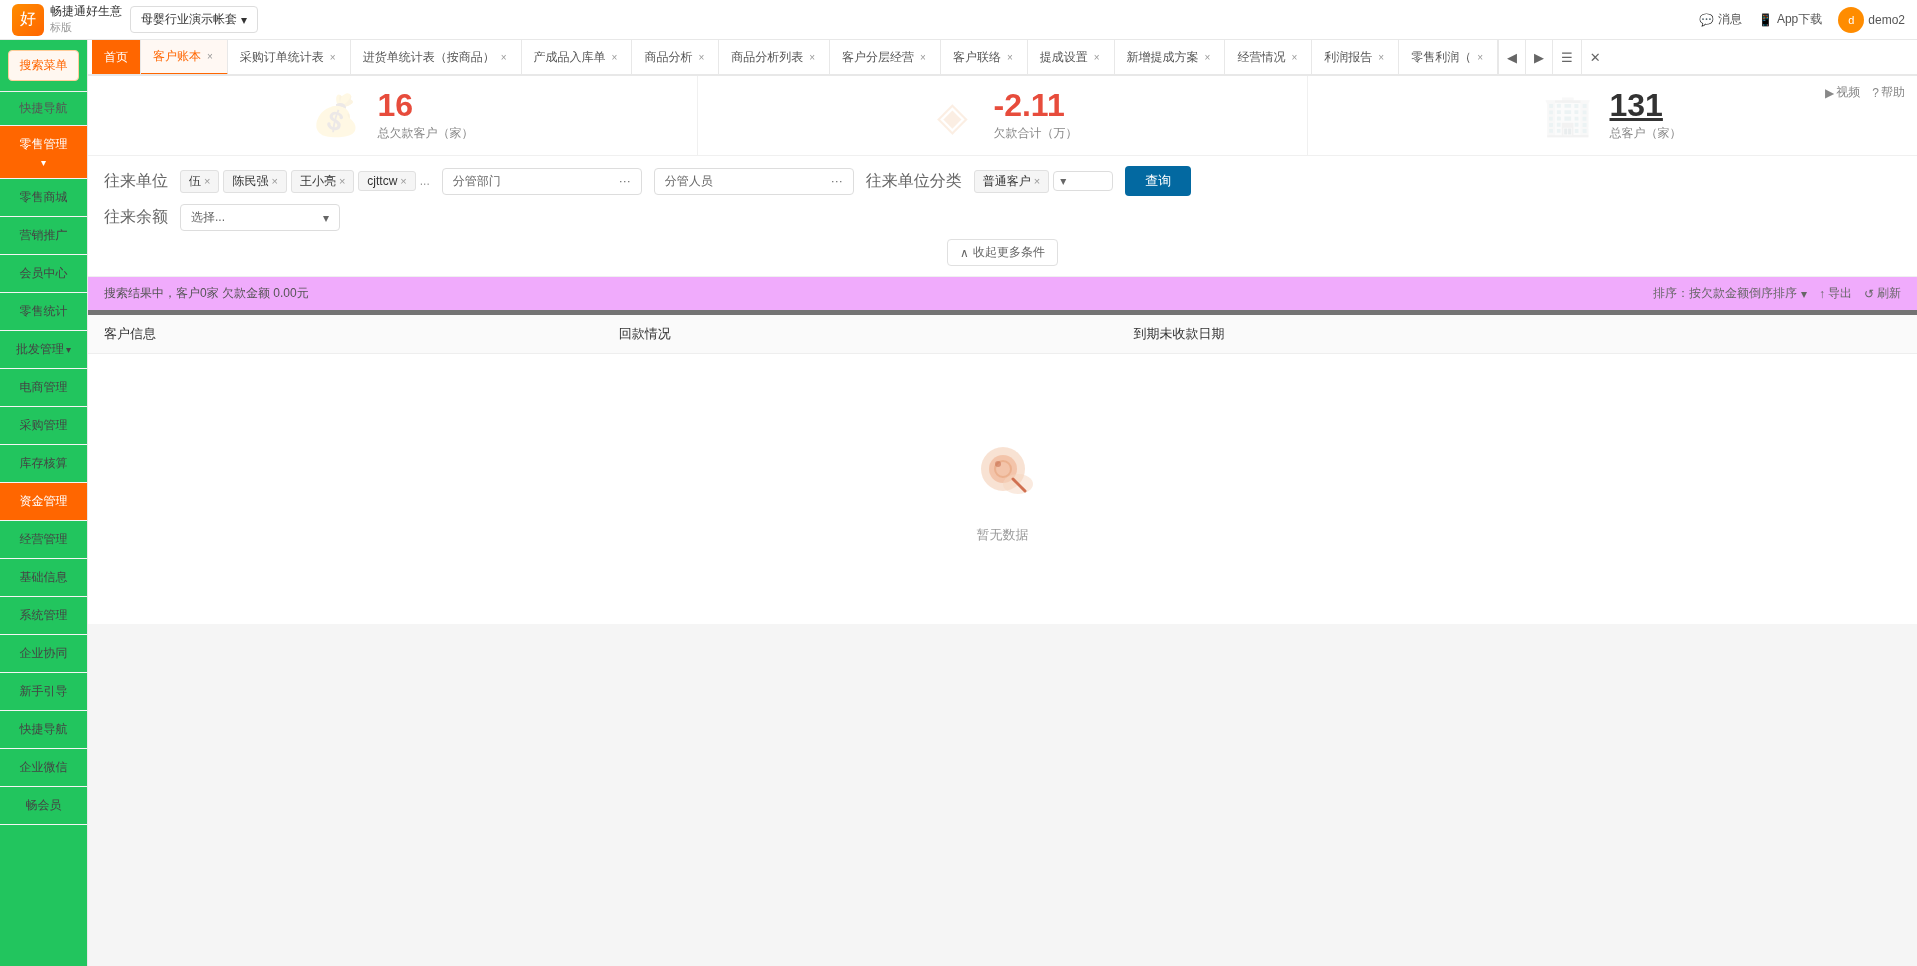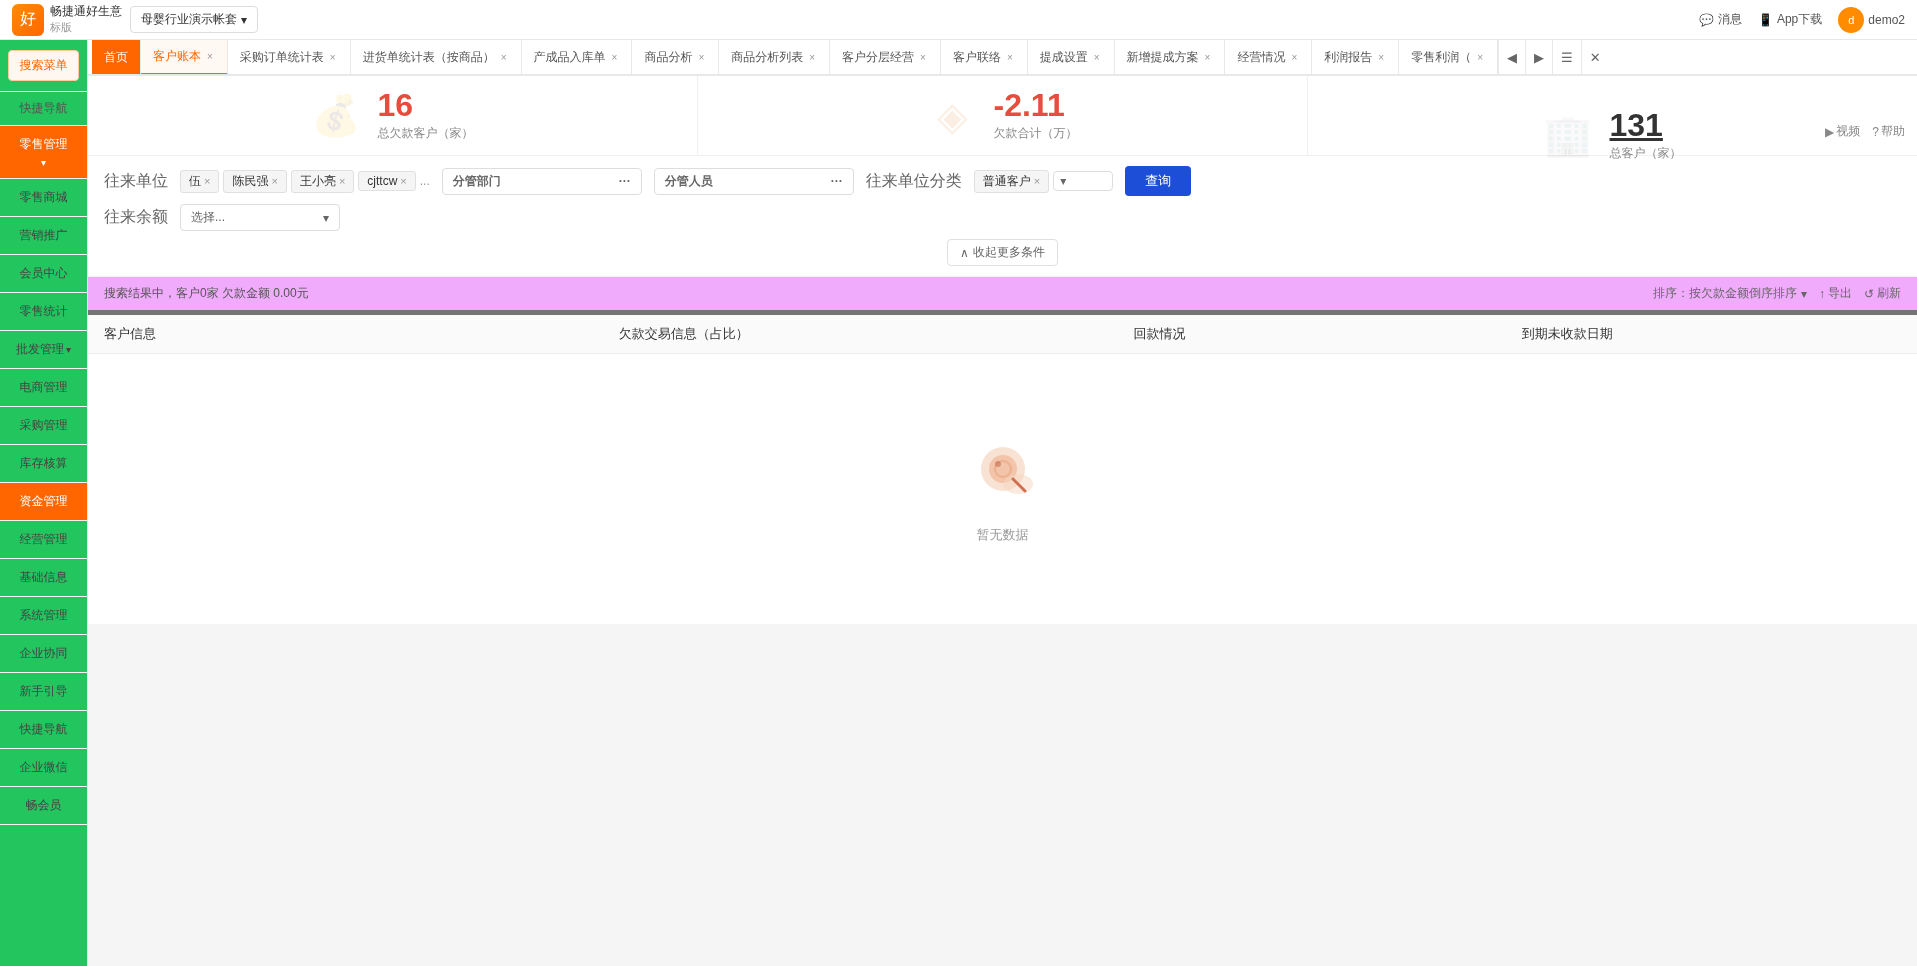--- a/index.html
+++ b/index.html
@@ -38,21 +38,21 @@
     .tab-close { font-size: 10px; color: #999; cursor: pointer; padding: 1px 2px; border-radius: 2px; }
     .tab-nav-btn { padding: 0 8px; height: 36px; display: flex; align-items: center; cursor: pointer; color: #666; border-left: 1px solid #e8e8e8; }
 
     
     .page-content { flex: 1; overflow-y: auto; background: #f5f5f5; }
     .page-inner { background: #fff; margin: 0; padding: 0; }
 
     
     .stats-bar { display: flex; align-items: stretch; background: #fff; border-bottom: 1px solid #f0f0f0; height: 80px; }
     .stat-item { flex: 1; display: flex; align-items: center; justify-content: center; gap: 16px; padding: 12px 24px; border-right: 1px solid #f0f0f0; position: relative; }
-    .stat-item:last-child { border-right: none; margin-top: 39px; }
+    .stat-item:last-child { border-right: none; }
     .stat-icon { width: 50px; height: 50px; opacity: 0.15; font-size: 36px; display: flex; align-items: center; justify-content: center; }
     .stat-icon.red { color: #e74c3c; }
     .stat-icon.orange { color: #e67e22; }
     .stat-icon.blue { color: #3498db; }
     .stat-value-area { display: flex; flex-direction: column; }
     .stat-value { font-size: 32px; font-weight: bold; line-height: 1; }
     .stat-value.red { color: #e74c3c; }
     .stat-value.black { color: #333; text-decoration: underline; }
     .stat-label { font-size: 12px; color: #888; margin-top: 4px; }
     .stat-top-right { position: absolute; top: 8px; right: 12px; display: flex; gap: 12px; }
@@ -61,22 +61,22 @@
     
     .filter-area { background: #fff; padding: 10px 16px; border-bottom: 1px solid #f0f0f0; }
     .filter-row { display: flex; align-items: center; gap: 12px; margin-bottom: 8px; flex-wrap: wrap; }
     .filter-row:last-child { margin-bottom: 0; }
     .filter-label { font-size: 16px; color: #666; white-space: nowrap; }
     .filter-tags { display: flex; align-items: center; gap: 4px; flex-wrap: wrap; }
     .filter-tag { display: flex; align-items: center; gap: 3px; padding: 2px 8px; background: #f5f5f5; border: 1px solid #e0e0e0; border-radius: 3px; font-size: 12px; color: #333; }
     .filter-tag .remove { cursor: pointer; color: #999; font-size: 11px; }
     .filter-more { font-size: 12px; color: #999; cursor: pointer; }
     .filter-select { display: flex; align-items: center; gap: 4px; padding: 4px 10px; border: 1px solid #ddd; border-radius: 4px; font-size: 12px; color: #666; cursor: pointer; min-width: 120px; background: #fff; }
-    .filter-select-wide { min-width: 200px; font-weight: bold; }
-    .filter-btn-query { background: #1d4ed8; color: white; border: none; padding: 6px 20px; border-radius: 4px; font-size: 13px; cursor: pointer; }
+    .filter-select-wide { min-width: 200px; }
+    .filter-btn-query { background: #0369a1; color: white; border: none; padding: 6px 20px; border-radius: 4px; font-size: 13px; cursor: pointer; }
     .collapse-btn { display: flex; align-items: center; gap: 4px; font-size: 12px; color: #666; cursor: pointer; padding: 4px 12px; border: 1px solid #e0e0e0; border-radius: 4px; background: #fff; }
 
     
     .result-bar { display: flex; align-items: flex-end; justify-content: space-between; padding: 8px 16px; background: #f0abfc; border-bottom: 5px solid #737373; font-size: 12px; color: #555; }
     .result-actions { display: flex; align-items: center; gap: 12px; }
     .result-action-btn { display: flex; align-items: center; gap: 3px; cursor: pointer; font-size: 12px; color: #666; }
     .sort-select { display: flex; align-items: center; gap: 4px; font-size: 12px; color: #666; cursor: pointer; }
 
     
     .table-container { background: #fff; }
@@ -368,21 +368,20 @@
             <div class="result-action-btn">
               <span>↺</span>
               <span>刷新</span>
             </div>
           </div>
         </div>
 
         <div class="table-container">
           <div class="table-header">
             <div class="table-header-cell">客户信息</div>
-            <div class="table-header-cell">欠款交易信息（占比）</div>
             <div class="table-header-cell">回款情况</div>
             <div class="table-header-cell">到期未收款日期</div>
           </div>
 
           <div class="empty-state">
             <div class="empty-icon">
               <svg viewBox="0 0 80 80" width="80" height="80">
                 <circle cx="40" cy="35" r="22" fill="#f5d5c0" opacity="0.7"></circle>
                 <circle cx="40" cy="35" r="14" fill="#f0b090" opacity="0.6"></circle>
                 <ellipse cx="55" cy="50" rx="15" ry="10" fill="#f5d5c0" opacity="0.5"></ellipse>

